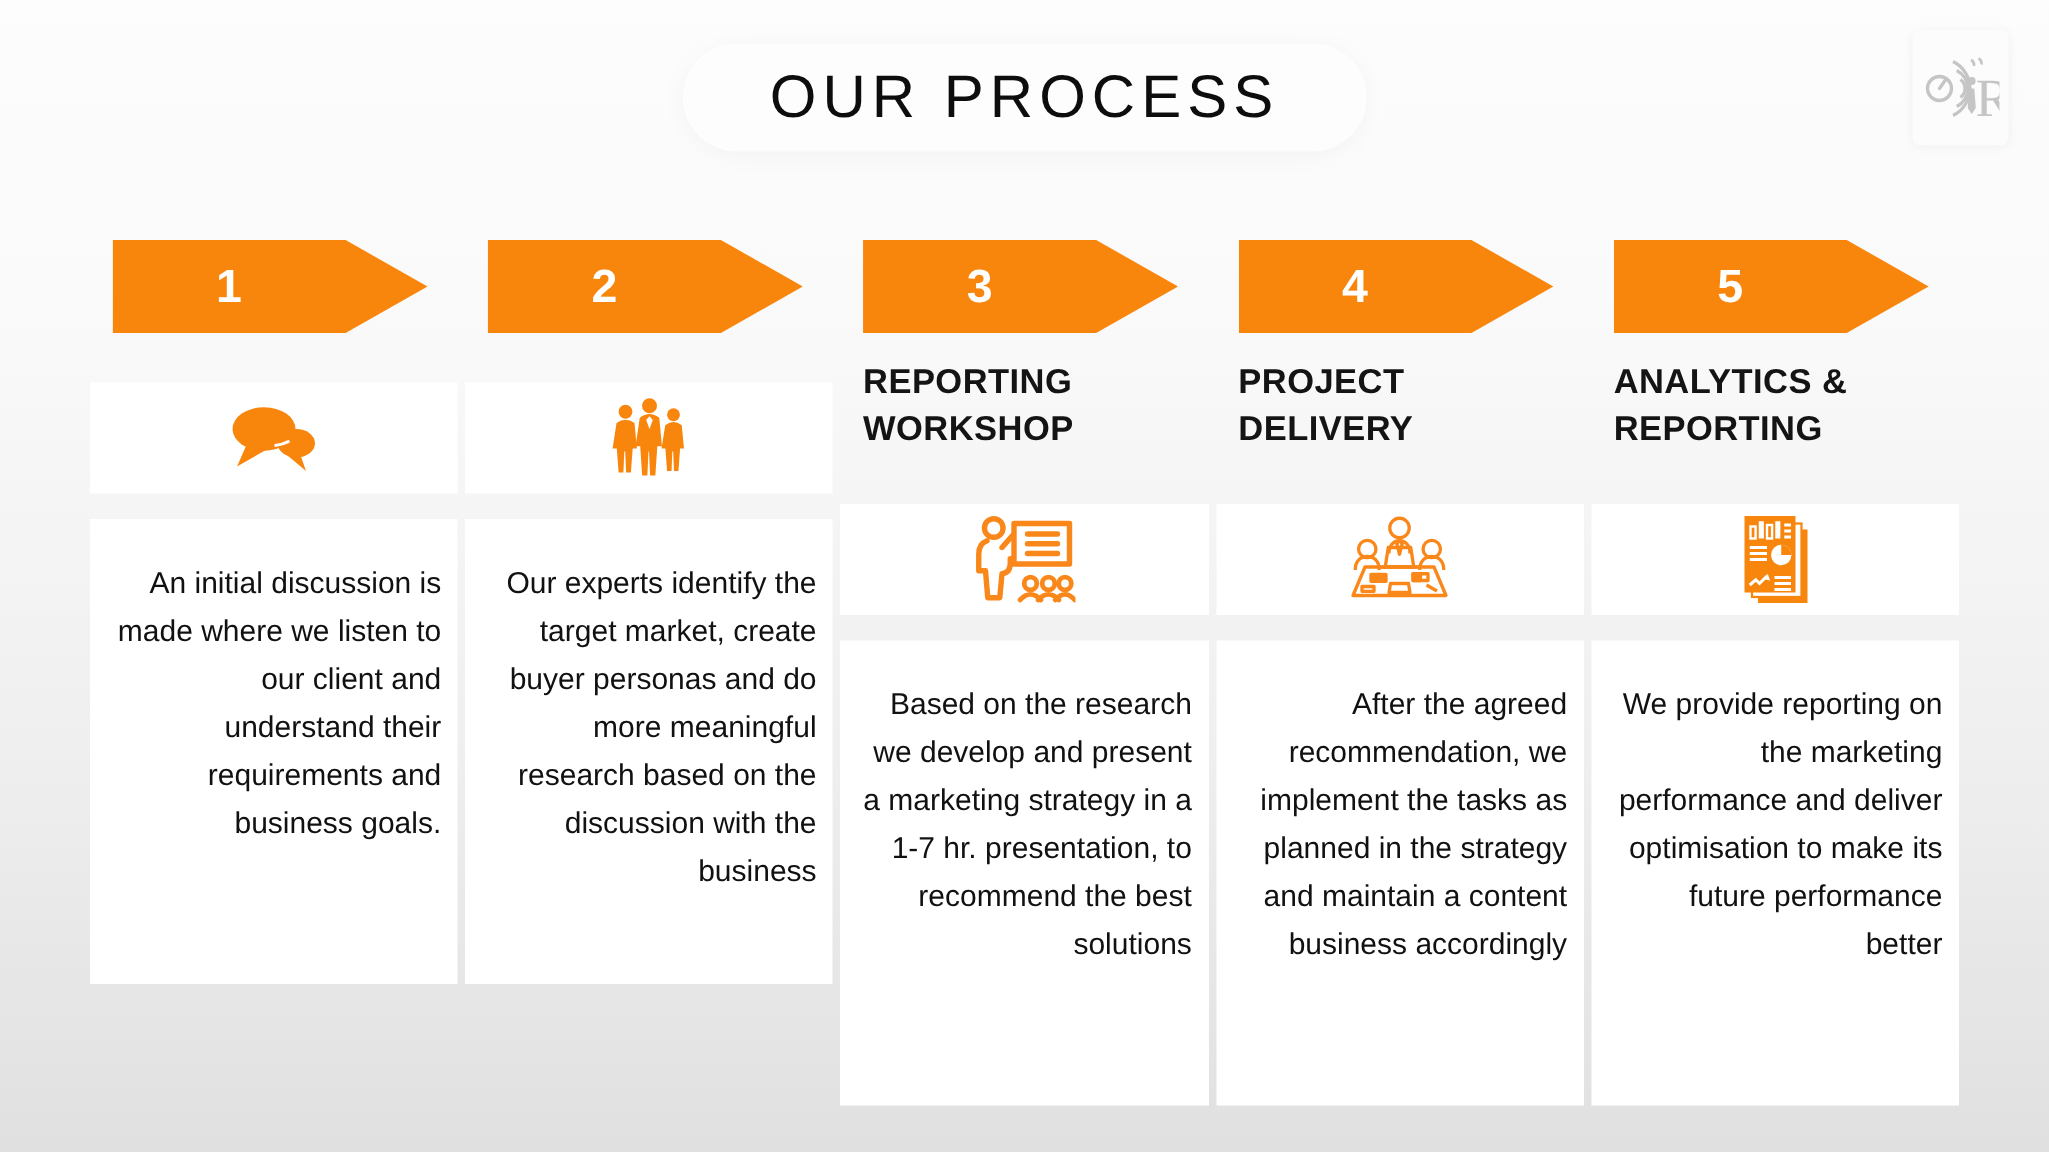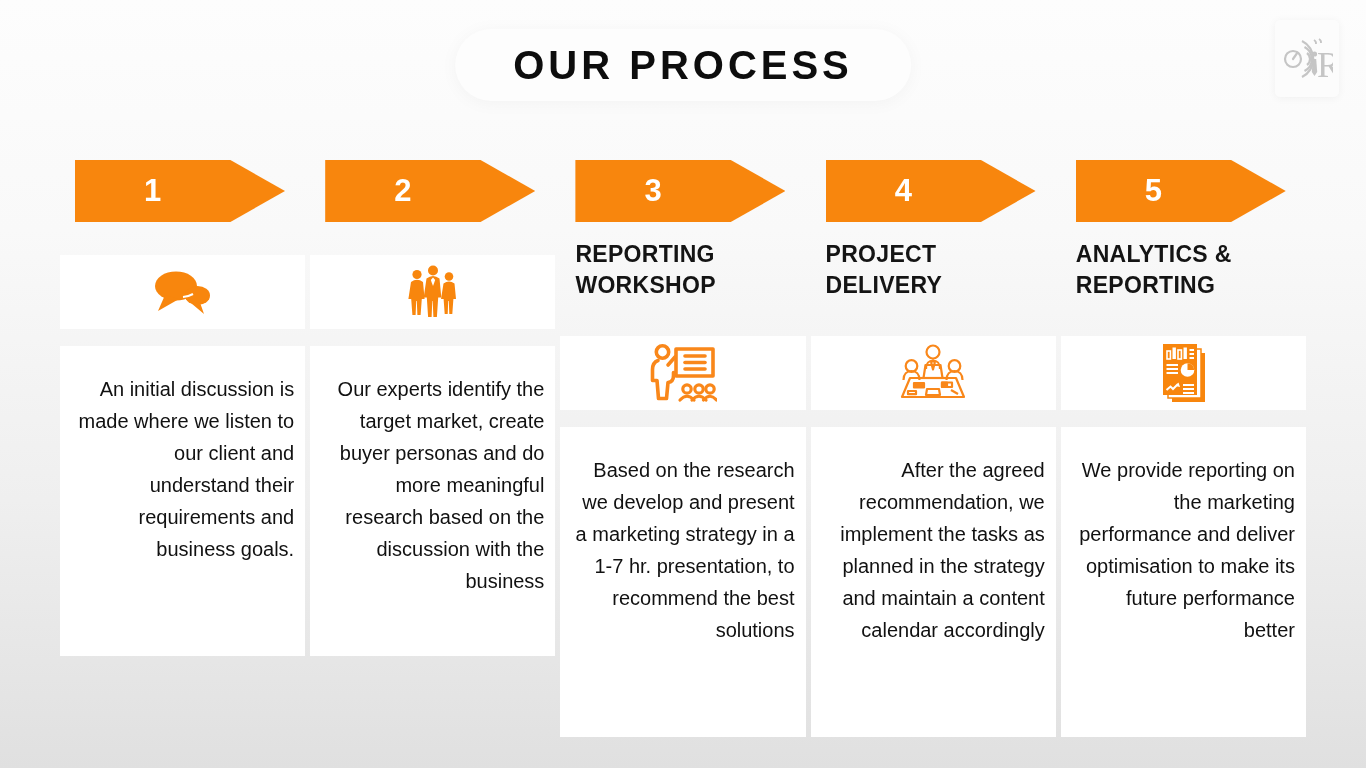--- a/index.html
+++ b/index.html
@@ -13,21 +13,21 @@
     background:linear-gradient(180deg,#fdfdfd 0%,#f9f9f9 30%,#efefef 65%,#e0e0e0 100%);
   }
   
   .title-pill {
     position:absolute; top:29px; left:50%; transform:translateX(-50%);
     height:72px; padding:0 58px; background:#fdfdfd; border-radius:38px;
     display:flex; align-items:center; justify-content:center;
     box-shadow:0 2px 18px rgba(0,0,0,0.04);
   }
   .title-pill span {
-    font-size:40px; letter-spacing:4px; color:#0d0d0d; font-weight:700;
+    font-size:40px; letter-spacing:4px; color:#0d0d0d; font-weight:400;
     white-space:nowrap;
   }
   
   .logo-box {
     position:absolute; top:20px; right:27px; width:64px; height:77px;
     background:#fcfcfc; border-radius:5px; box-shadow:0 1px 8px rgba(0,0,0,0.05);
     display:flex; align-items:center; justify-content:center;
   }
   
   .columns {
@@ -178,21 +178,21 @@
           <line x1="24" y1="34" x2="48" y2="34"></line>
           <rect x="17" y="39" width="10" height="4.5" fill="#F9871A"></rect>
           <rect x="45" y="38.5" width="10" height="4.5"></rect>
           <rect x="45" y="38.5" width="5" height="4.5" fill="#F9871A"></rect>
           <polygon points="30,45 42,45 43,51 29,51"></polygon>
           <rect x="11" y="47" width="8" height="3.2"></rect>
           <line x1="54" y1="46" x2="61" y2="50"></line>
         </svg>
       </div>
       <div class="desc-box">
-        <p>After the agreed recommendation, we implement the tasks as planned in the strategy and maintain a content calendar accordingly</p>
+        <p>After the agreed recommendation, we implement the tasks as planned in the strategy and maintain a content business accordingly</p>
       </div>
     </div>
 
     <div class="col">
       <div class="arrow">
         <span class="num">5</span>
       </div>
       <div class="step-title">ANALYTICS &amp;
 REPORTING</div>
       <div class="icon-box">

